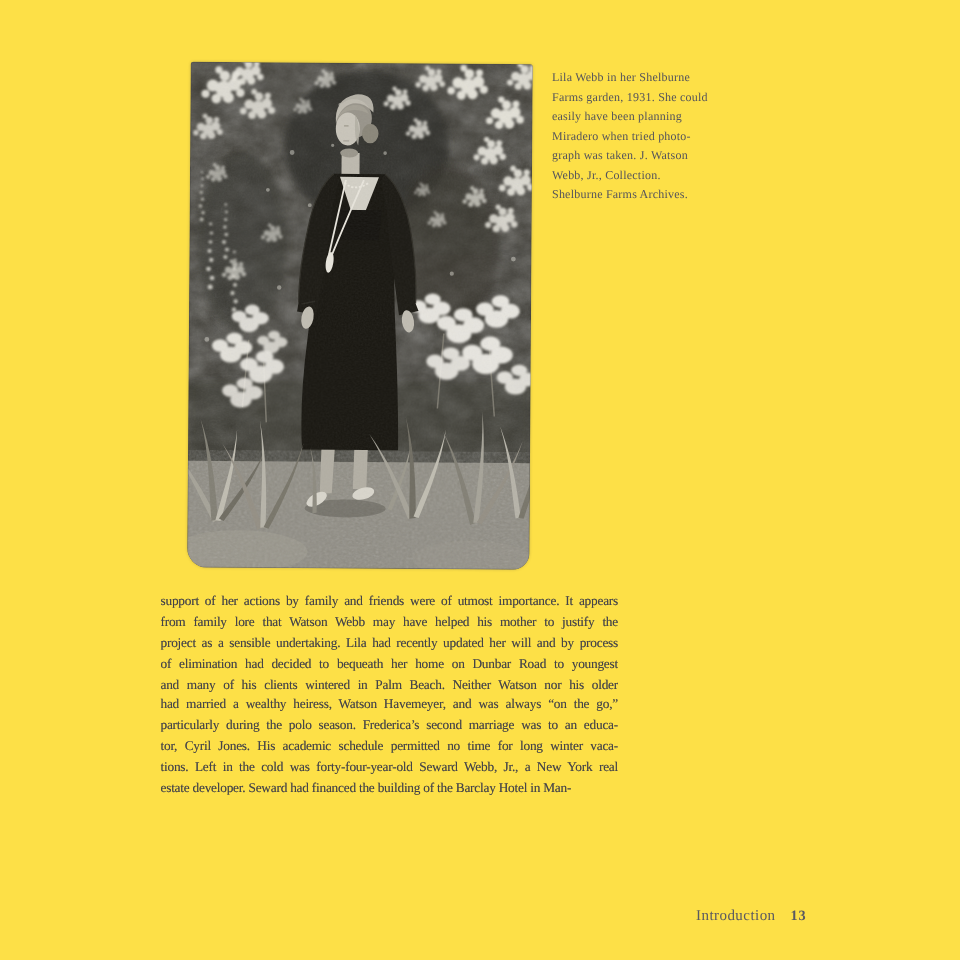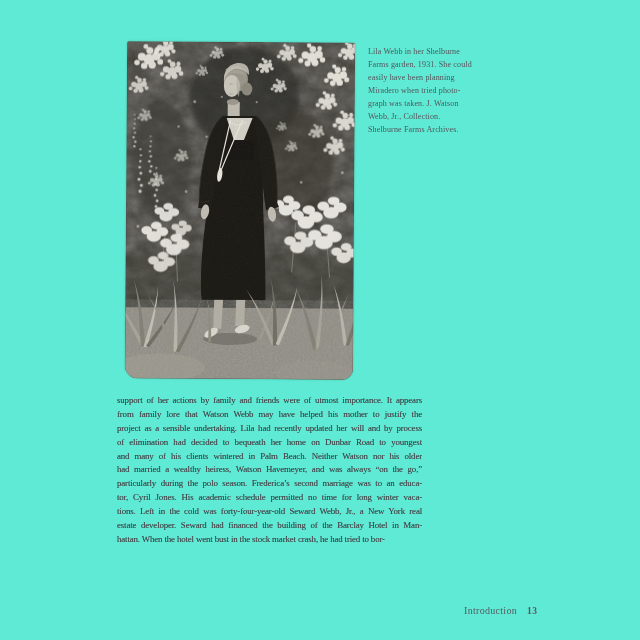--- a/index.html
+++ b/index.html
@@ -1,36 +1,36 @@
 <!DOCTYPE html>
 <html><head>
 <meta charset="utf-8">
 <style>
   html,body{margin:0;padding:0;}
   body{background:#e9e9e7;}
   .page{
-    position:relative;width:640px;height:640px;background:#5eead4;overflow:hidden;
+    position:relative;width:640px;height:640px;background:#fde047;overflow:hidden;
     font-family:"Liberation Serif","DejaVu Serif",serif;color:#45444a;
   }
   
   .photo{
     position:absolute;left:126px;top:42px;width:228px;height:337px;
     transform:rotate(0.4deg);border-radius:2px 2px 11px 13px;overflow:hidden;
     box-shadow:0 0 2px rgba(70,70,62,.3);
   }
   .photo svg{display:block;width:100%;height:100%;}
   
   .caption{
     position:absolute;left:368px;top:45px;width:116px;
     font-size:8px;line-height:13px;letter-spacing:.15px;color:#55545b;
   }
   .caption .cap-line{white-space:nowrap;}
   
   .body-text{
-    position:absolute;left:117px;top:394px;width:305px;height:197px;overflow:hidden;
+    position:absolute;left:107px;top:394px;width:305px;height:197px;overflow:hidden;
     font-size:8.9px;line-height:13.9px;letter-spacing:-0.15px;color:#454449;
     text-shadow:0 0 .4px rgba(69,68,74,.5);
   }
   .body-text .line{
     white-space:nowrap;height:13.9px;
     text-align:justify;text-align-last:justify;
   }
   .body-text .line:last-child{text-align-last:left;}
   
   .footer{
@@ -248,21 +248,20 @@
       <div class="line">support of her actions by family and friends were of utmost importance. It appears</div>
       <div class="line">from family lore that Watson Webb may have helped his mother to justify the</div>
       <div class="line">project as a sensible undertaking. Lila had recently updated her will and by process</div>
       <div class="line">of elimination had decided to bequeath her home on Dunbar Road to youngest</div>
       <div class="line">and many of his clients wintered in Palm Beach. Neither Watson nor his older</div>
       <div class="line">had married a wealthy heiress, Watson Havemeyer, and was always “on the go,”</div>
       <div class="line">particularly during the polo season. Frederica’s second marriage was to an educa-</div>
       <div class="line">tor, Cyril Jones. His academic schedule permitted no time for long winter vaca-</div>
       <div class="line">tions. Left in the cold was forty-four-year-old Seward Webb, Jr., a New York real</div>
       <div class="line">estate developer. Seward had financed the building of the Barclay Hotel in Man-</div>
-      <div class="line">hattan. When the hotel went bust in the stock market crash, he had tried to bor-</div>
     </div>
 
   <div class="footer">
     <span class="section">Introduction</span>
     <span class="num">13</span>
   </div>
 
 </div>
 
 </body></html>

